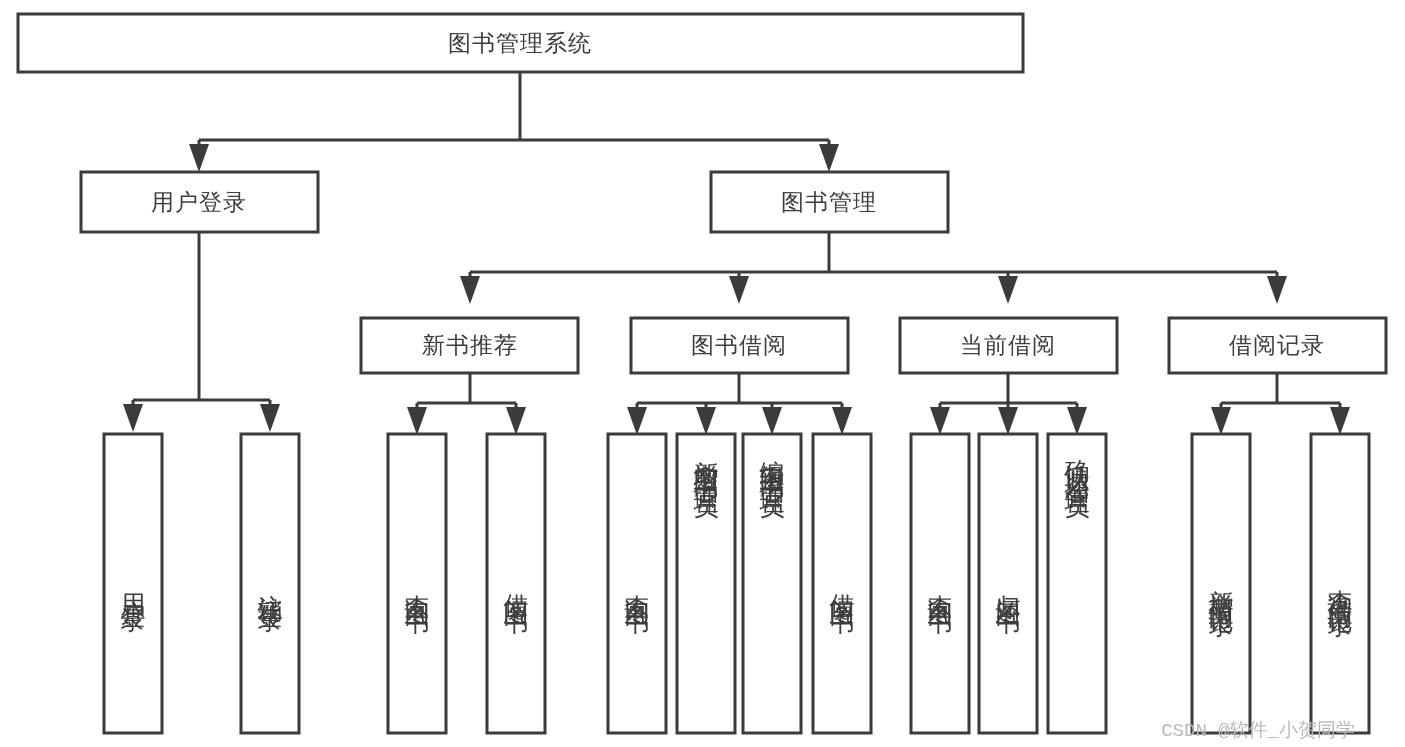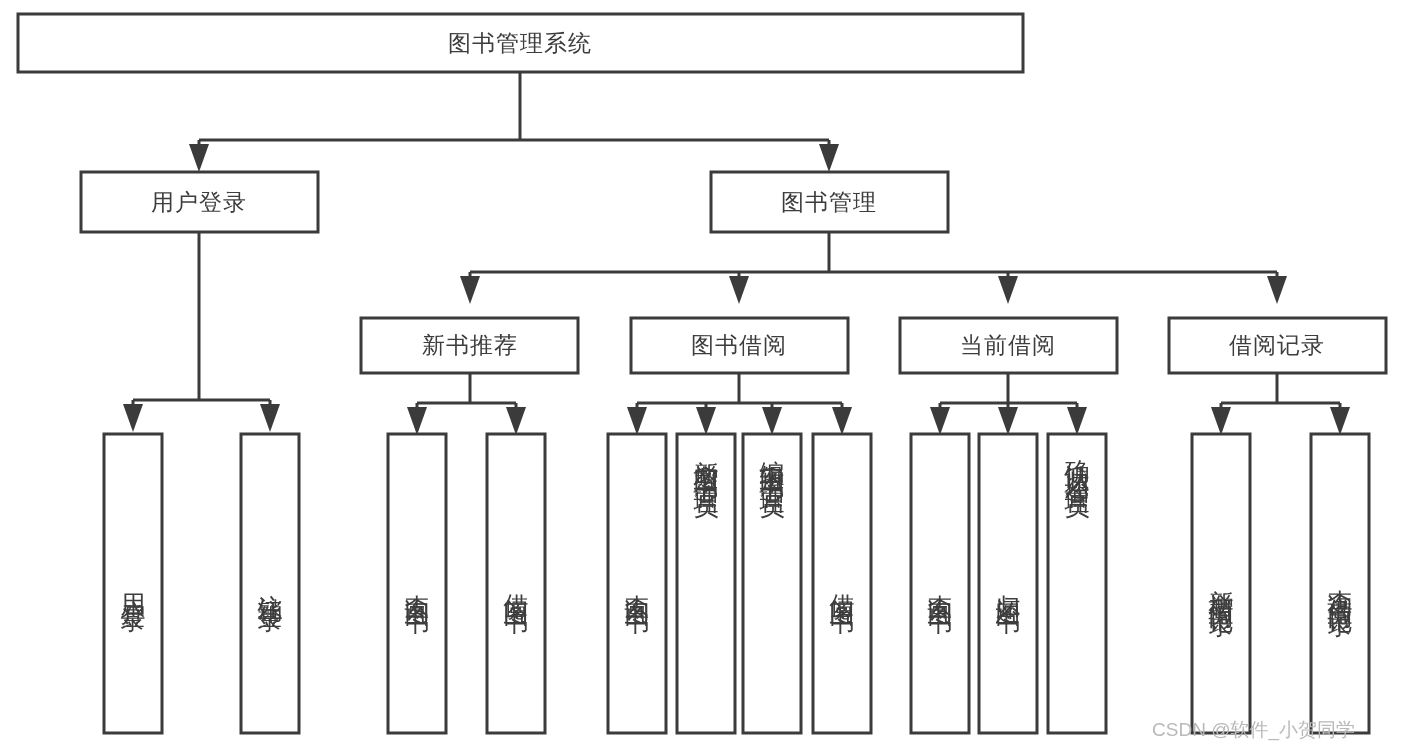--- a/index.html
+++ b/index.html
@@ -46,21 +46,21 @@
     fill: none;
   }
   .arrow-head {
     fill: #3b3b3b;
     stroke: none;
   }
   .watermark {
     position: absolute;
     right: 8px;
     bottom: 4px;
-    font-family: Liberation Sans, sans-serif;
+    font-family: Liberation Mono, monospace;
     font-size: 19px;
     color: #b9b9b9;
     white-space: nowrap;
     pointer-events: none;
   }
   
   .leaf-text-layer {
     position: absolute;
     left: 0;
     top: 0;

